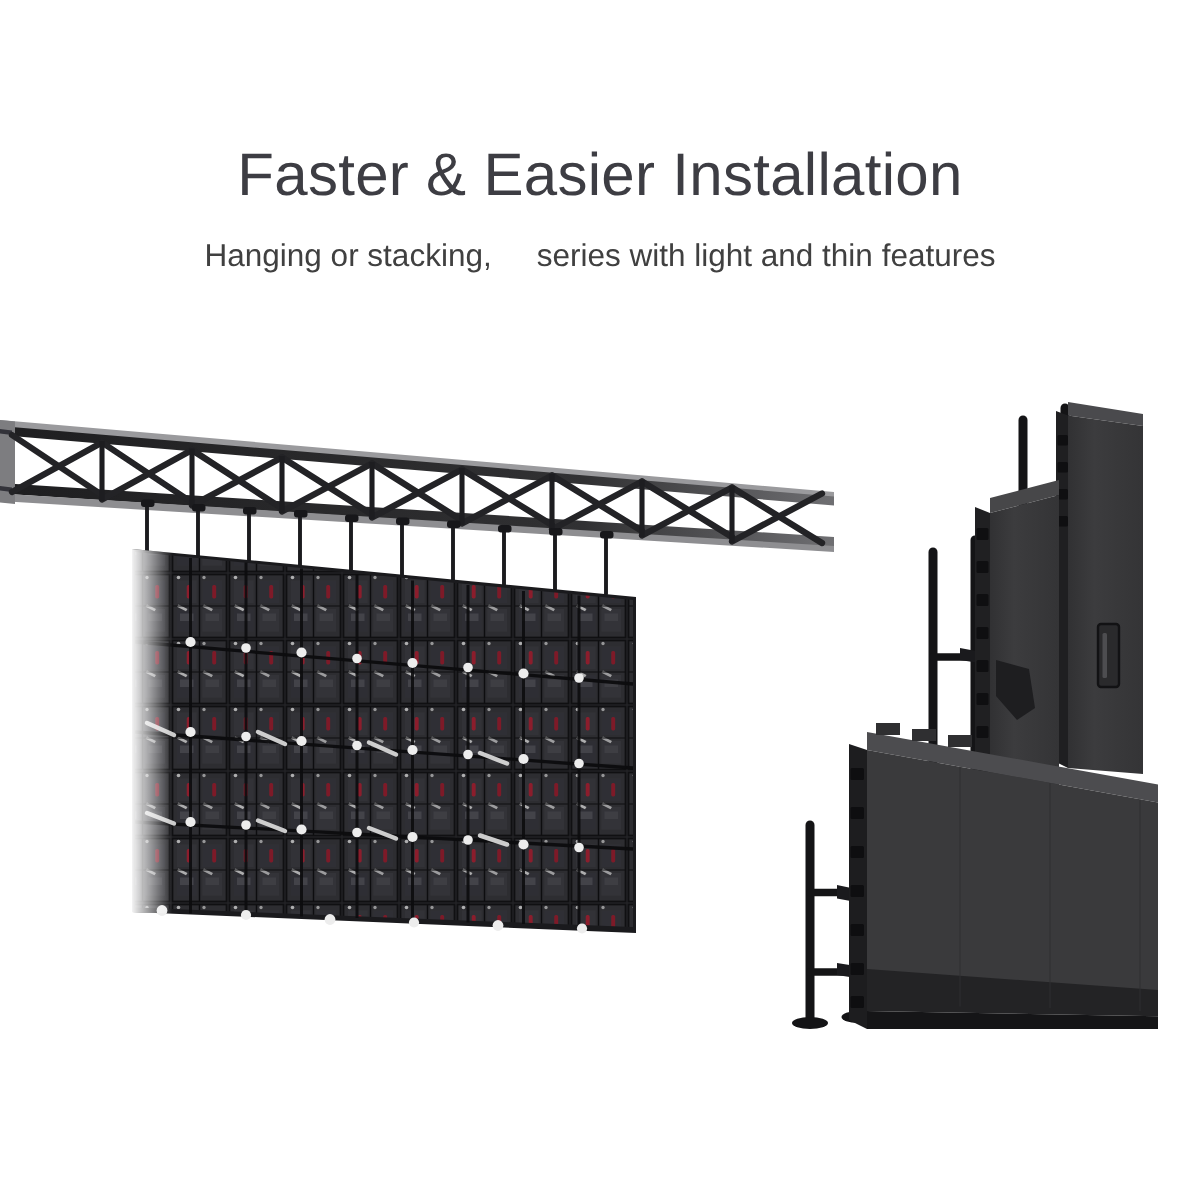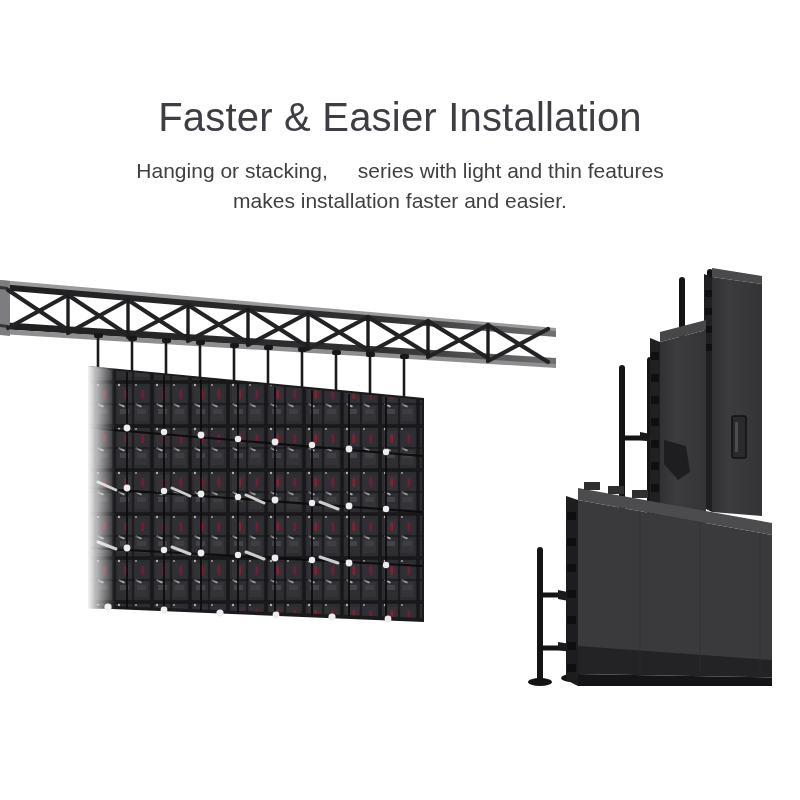--- a/index.html
+++ b/index.html
@@ -66,21 +66,20 @@
 </style>
 </head>
 <body>
 
 <div class="page">
 
   <div class="heading-block">
     <h1 class="main-title">Faster &amp; Easier Installation</h1>
     <p class="subtitle">
       <span>Hanging or stacking,</span><span class="brand-gap"></span><span>series with light and thin features</span><br>
-      <span>makes installation faster and easier.</span>
     </p>
   </div>
 
   <div class="artwork">
     <svg width="800" height="460" viewBox="0 0 800 460" xmlns="http://www.w3.org/2000/svg">
       <defs>
 
         <pattern id="cabTex" width="38" height="44" patternUnits="userSpaceOnUse">
           <rect width="38" height="44" fill="#242427"></rect>
 

